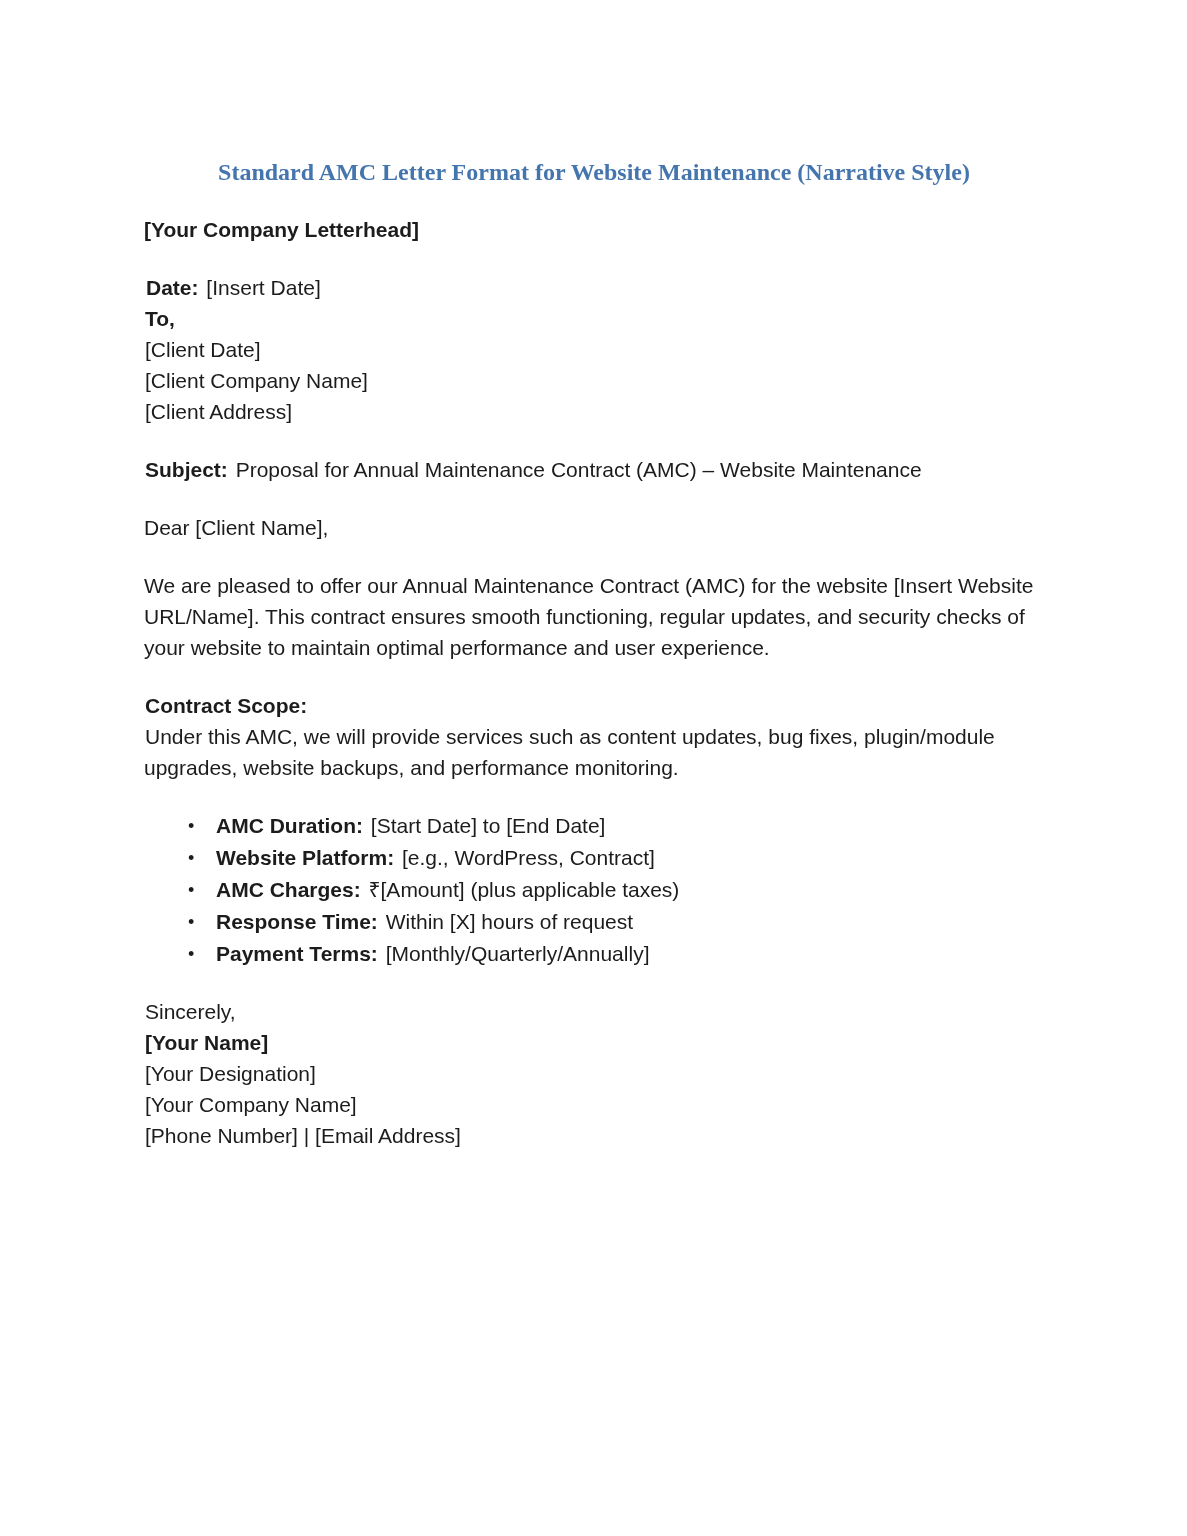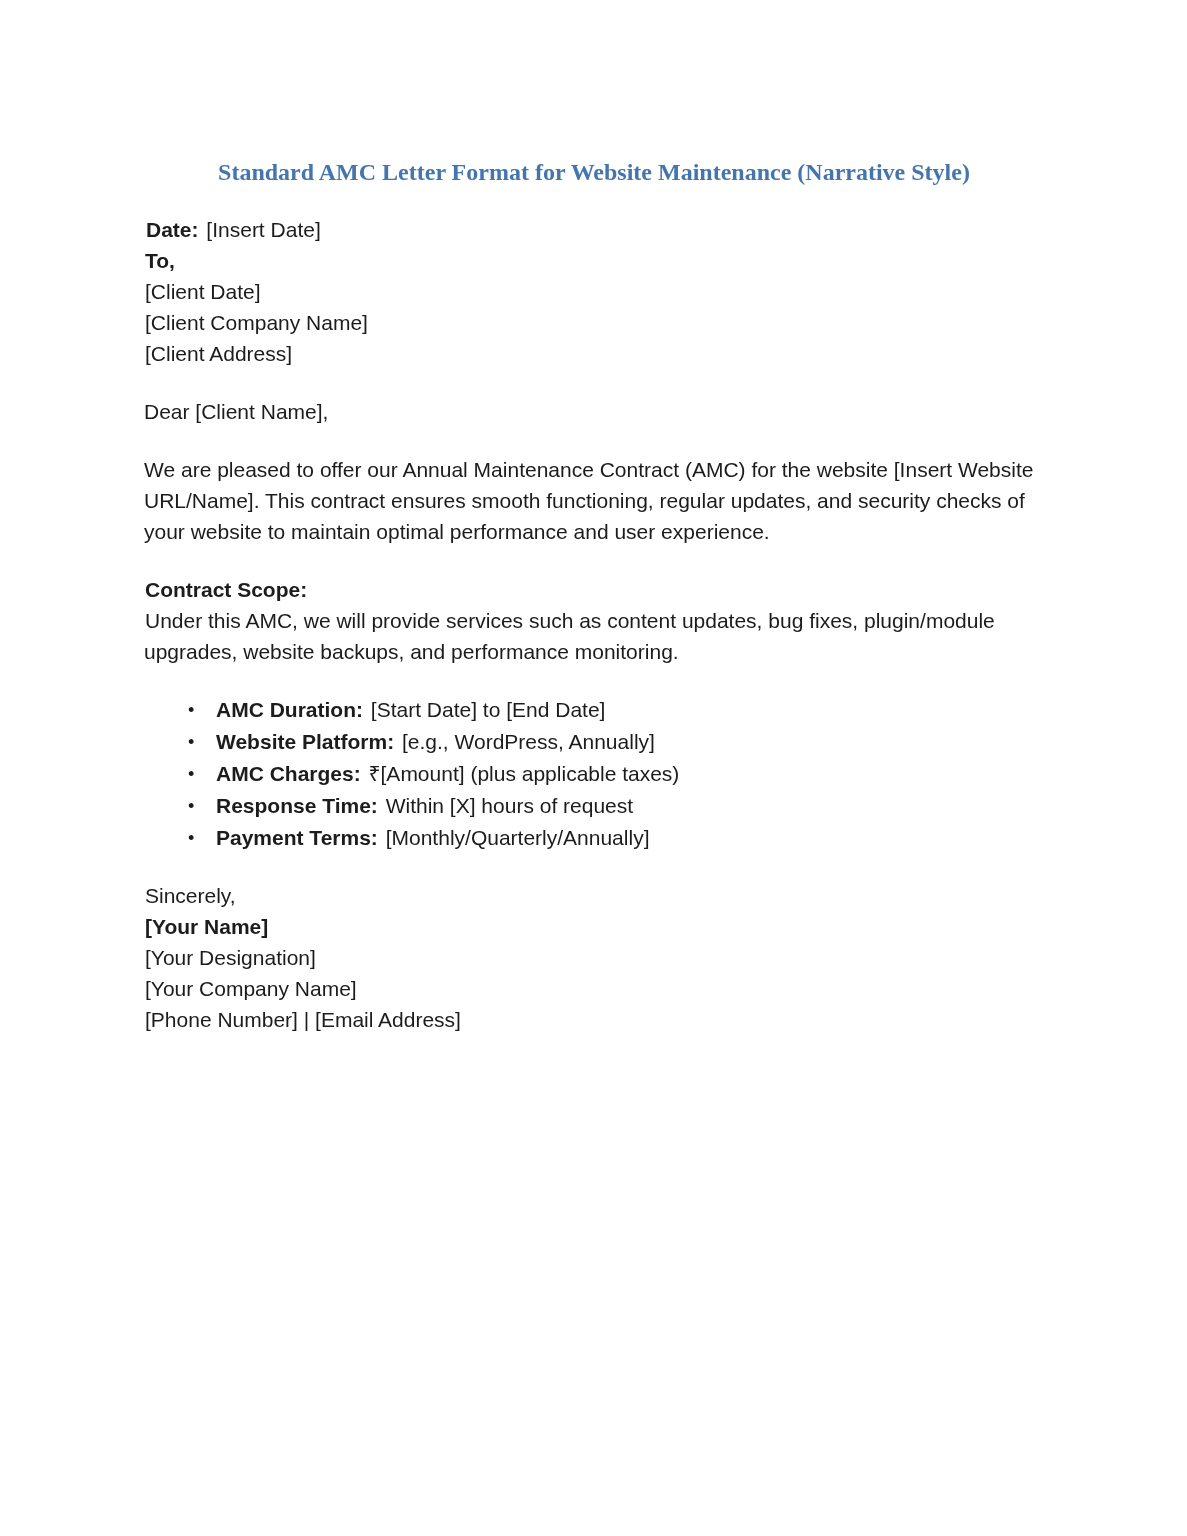--- a/index.html
+++ b/index.html
@@ -50,46 +50,50 @@
   }
 </style>
 </head>
 <body>
 
 <div class="page">
   <div class="content body-text">
 
     <div class="doc-title">Standard AMC Letter Format for Website Maintenance (Narrative Style)</div>
 
+    <p class="block letterhead">[Your Company Letterhead]</p>
 
     <p class="block">
       <span><span class="b">Date:</span><span> [Insert Date]</span></span><br>
       <span class="b">To,</span><br>
       <span>[Client Date]</span><br>
       <span>[Client Company Name]</span><br>
       <span>[Client Address]</span>
     </p>
 
+    <p class="block">
+      <span class="b">Subject:</span><span> Proposal for Annual Maintenance Contract (AMC) – Website Maintenance</span>
+    </p>
 
     <p class="block">Dear [Client Name],</p>
 
     <p class="block">We are pleased to offer our Annual Maintenance Contract (AMC) for the website [Insert Website URL/Name]. This contract ensures smooth functioning, regular updates, and security checks of your website to maintain optimal performance and user experience.</p>
 
     <p class="block">
       <span class="b">Contract Scope:</span><br>
       <span>Under this AMC, we will provide services such as content updates, bug fixes, plugin/module upgrades, website backups, and performance monitoring.</span>
     </p>
 
 
     <ul class="details">
       <li>
         <span class="bullet">•</span><span class="b">AMC Duration:</span><span> [Start Date] to [End Date]</span>
       </li>
       <li>
-        <span class="bullet">•</span><span class="b">Website Platform:</span><span> [e.g., WordPress, Annually]</span>
+        <span class="bullet">•</span><span class="b">Website Platform:</span><span> [e.g., WordPress, Contract]</span>
       </li>
       <li>
         <span class="bullet">•</span><span class="b">AMC Charges:</span><span> ₹[Amount] (plus applicable taxes)</span>
       </li>
       <li>
         <span class="bullet">•</span><span class="b">Response Time:</span><span> Within [X] hours of request</span>
       </li>
       <li>
         <span class="bullet">•</span><span class="b">Payment Terms:</span><span> [Monthly/Quarterly/Annually]</span>
       </li>

